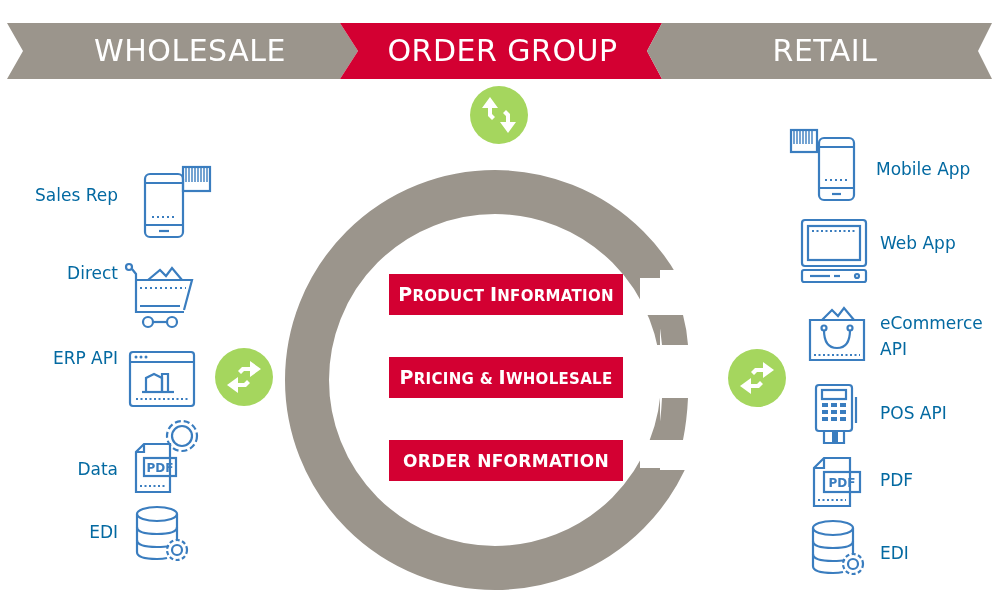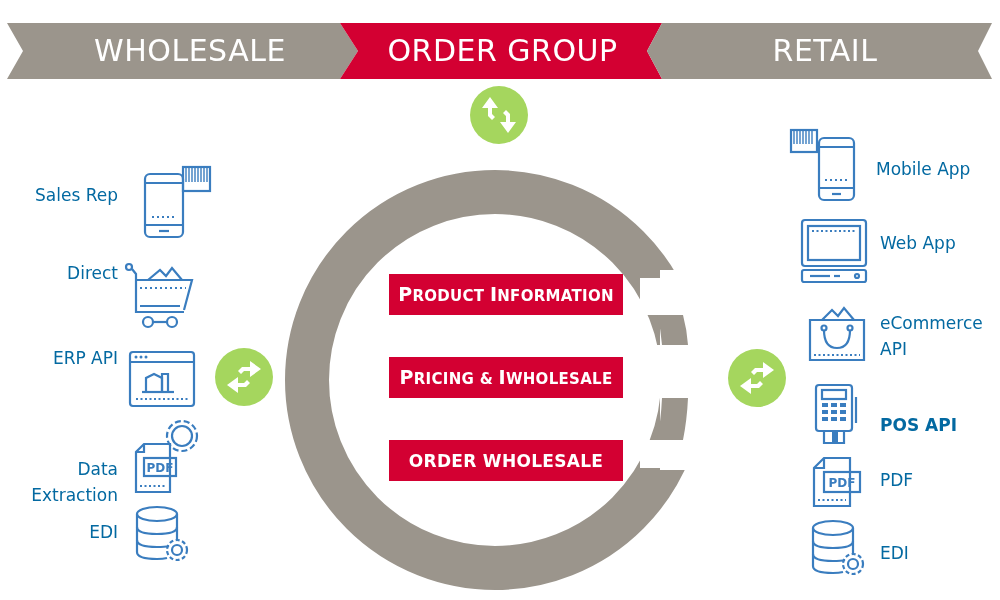--- a/index.html
+++ b/index.html
@@ -50,21 +50,21 @@
   <path d="M 662 398 L 688 398 Q 687 420 683 440 L 657 440 Q 661 420 662 398 Z" fill="#9b958c"></path>
 </svg>
 
 <div class="pill" style="top:274px;">
   <span>P</span><span class="sc">RODUCT </span><span>I</span><span class="sc">NFORMATION</span>
 </div>
 <div class="pill" style="top:357px;">
   <span>P</span><span class="sc">RICING &amp; </span><span>I</span><span class="sc">WHOLESALE</span>
 </div>
 <div class="pill" style="top:440px;">
-  <span class="sc" style="font-size:17px;">ORDER WHOLESALE</span>
+  <span class="sc" style="font-size:17px;">ORDER NFORMATION</span>
 </div>
 
 <div class="sync" style="left:470px;top:86px;">
   <svg width="58" height="58" viewBox="0 0 58 58">
     <polygon points="20,11 12,22 18,22 18,30 22,34 25,31 22,28 22,22 28,22" fill="#fff"></polygon>
     <polygon points="38,47 46,36 40,36 40,28 36,24 33,27 36,30 36,36 30,36" fill="#fff"></polygon>
   </svg>
 </div>
 <div class="sync" style="left:215px;top:348px;">
   <svg width="58" height="58" viewBox="0 0 58 58">
@@ -83,21 +83,20 @@
   <div>Sales Rep</div>
 </div>
 <div class="label left" style="left:10px;width:108px;top:260px;">
   <div>Direct</div>
 </div>
 <div class="label left" style="left:10px;width:108px;top:345px;">
   <div>ERP API</div>
 </div>
 <div class="label left" style="left:10px;width:108px;top:456px;">
   <div>Data</div>
-  <div>Extraction</div>
 </div>
 <div class="label left" style="left:10px;width:108px;top:519px;">
   <div>EDI</div>
 </div>
 
 <svg class="icon" style="left:140px;top:162px;" width="75" height="80" viewBox="0 0 75 80">
   <g fill="none" stroke="#3a7dbf" stroke-width="2.2">
     <rect x="5" y="12" width="38" height="63" rx="5"></rect>
     <line x1="5" y1="21" x2="43" y2="21"></line>
       <line x1="5" y1="63" x2="43" y2="63"></line>
@@ -251,21 +250,21 @@
 <div class="label right" style="left:876px;top:156px;width:120px;">
   <div>Mobile App</div>
 </div>
 <div class="label right" style="left:880px;top:230px;width:120px;">
   <div>Web App</div>
 </div>
 <div class="label right" style="left:880px;top:310px;width:120px;">
   <div>eCommerce</div>
   <div>API</div>
 </div>
-<div class="label right" style="left:880px;top:412px;width:120px;font-weight:bold;">
+<div class="label right" style="left:880px;top:400px;width:120px;">
   <div>POS API</div>
 </div>
 <div class="label right" style="left:880px;top:467px;width:120px;">
   <div>PDF</div>
 </div>
 <div class="label right" style="left:880px;top:540px;width:120px;">
   <div>EDI</div>
 </div>
 
 </body></html>

